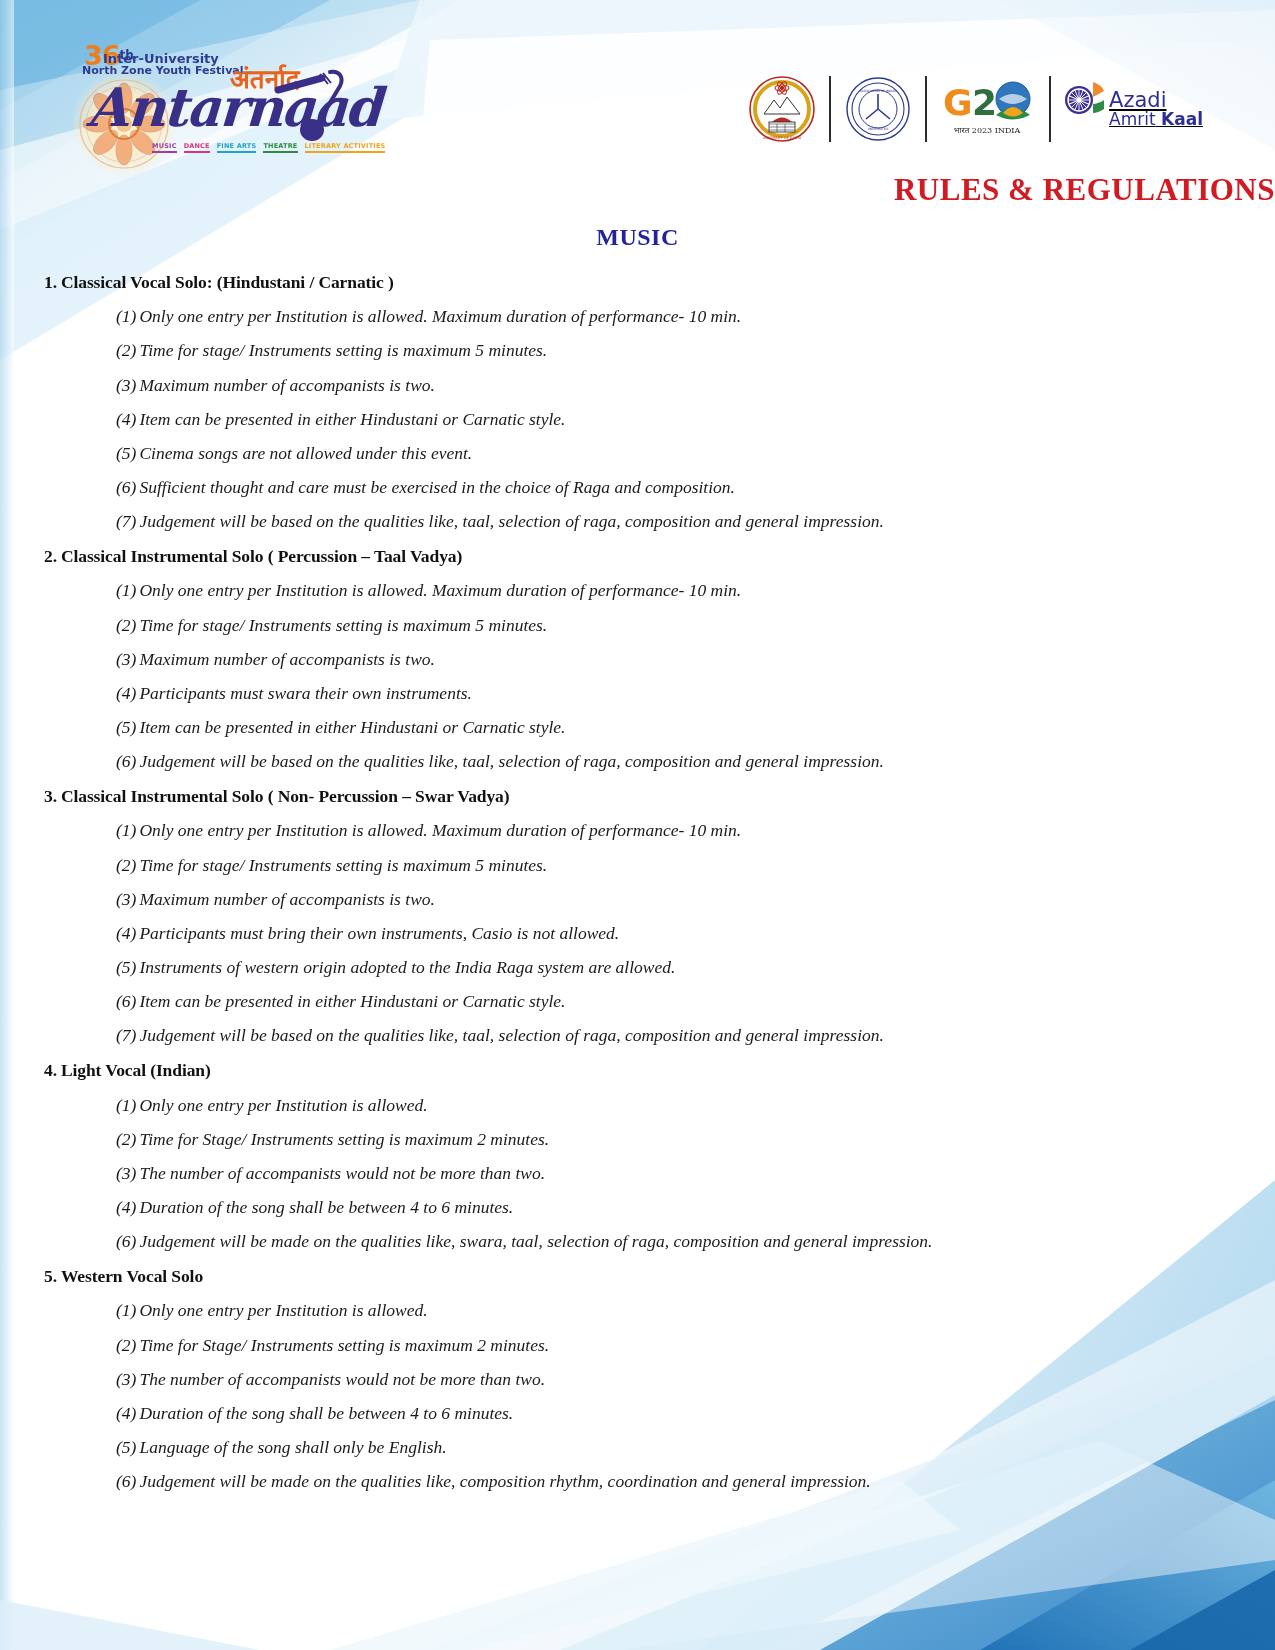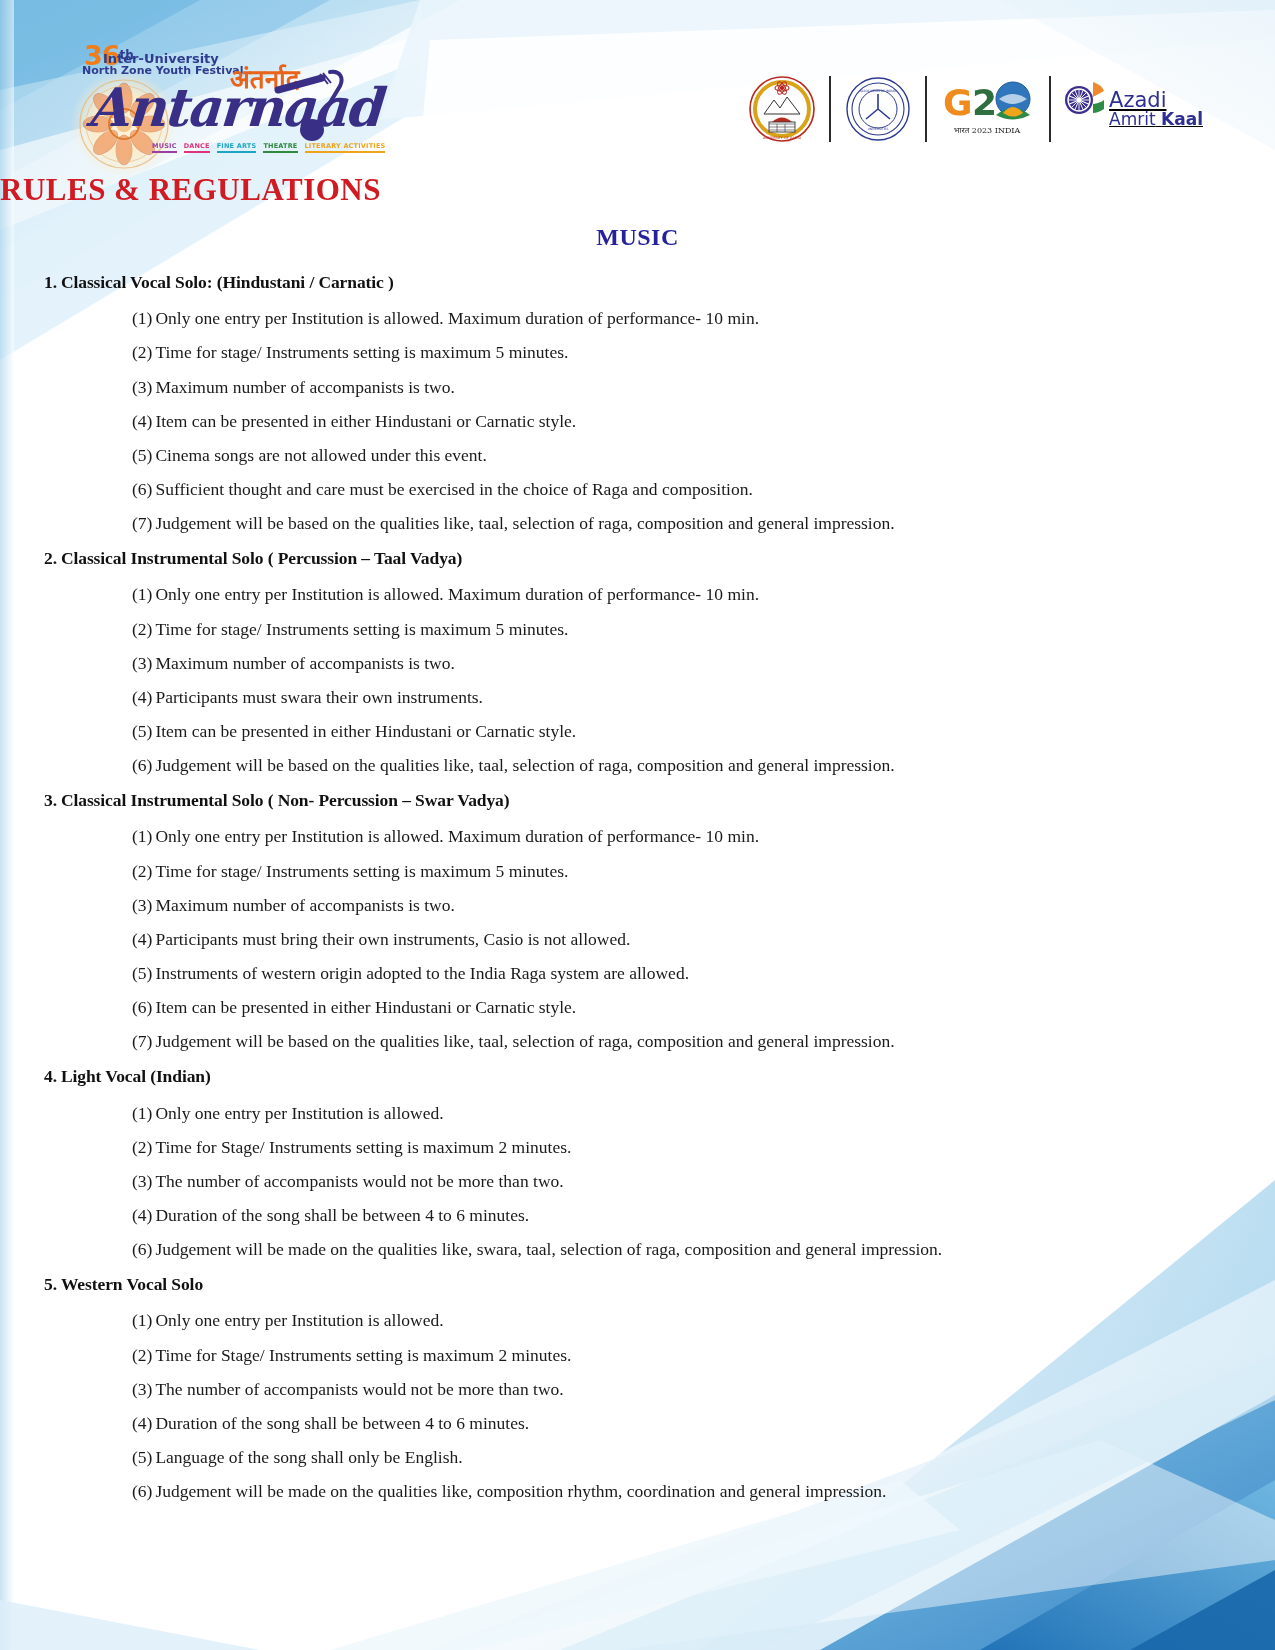--- a/index.html
+++ b/index.html
@@ -165,21 +165,21 @@
     font-family: "DejaVu Sans", sans-serif;
     color: #2d2f92;
     line-height: 1.0;
   }
   .azadi-text .l1 { font-size: 21px; font-weight: normal; }
   .azadi-text .l2 { font-size: 17px; font-weight: normal; }
   .azadi-text .kaal { font-size: 17px; font-weight: bold; }
 
   
   .title-main {
-    text-align: left;
+    text-align: right;
     color: #d11b22;
     font-family: "Liberation Serif", serif;
     font-weight: bold;
     font-size: 31px;
     letter-spacing: 0.5px;
     margin: 32px 0 0 0;
   }
   .title-sub {
     text-align: center;
     color: #25239b;
@@ -199,21 +199,21 @@
     font-family: "Liberation Serif", serif;
     font-weight: bold;
     font-size: 17.5px;
     color: #111;
     margin: 0 0 0 0;
     line-height: 1.1;
     letter-spacing: -0.1px;
     white-space: nowrap;
   }
   .sec-head .sec-num { margin-right: 4px; }
-  .rule-list { margin: 16px; padding: 0; list-style: none; }
+  .rule-list { margin: 0; padding: 0; list-style: none; font-style: italic; }
   .rule-item {
     font-family: "Liberation Serif", serif;
     font-size: 17.5px;
     color: #1a1a1a;
     padding: 0 0 0 72px;
     margin-top: 14px;
     line-height: 1.15;
     white-space: nowrap;
   }
   .rule-item .rn { margin-right: 3px; }

